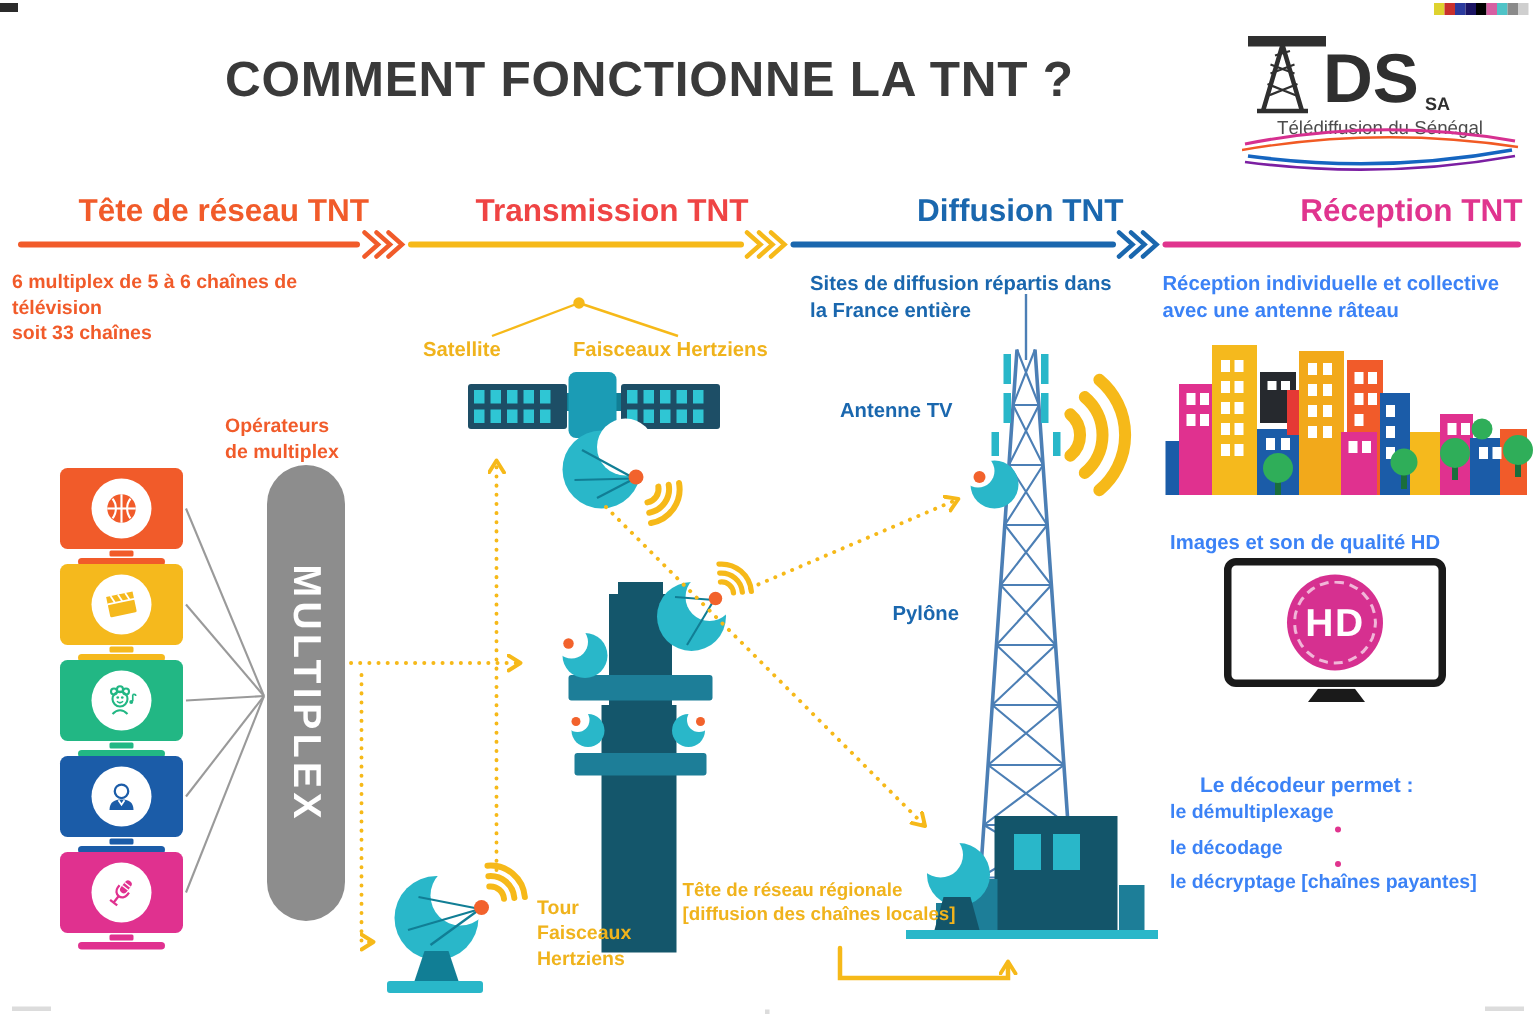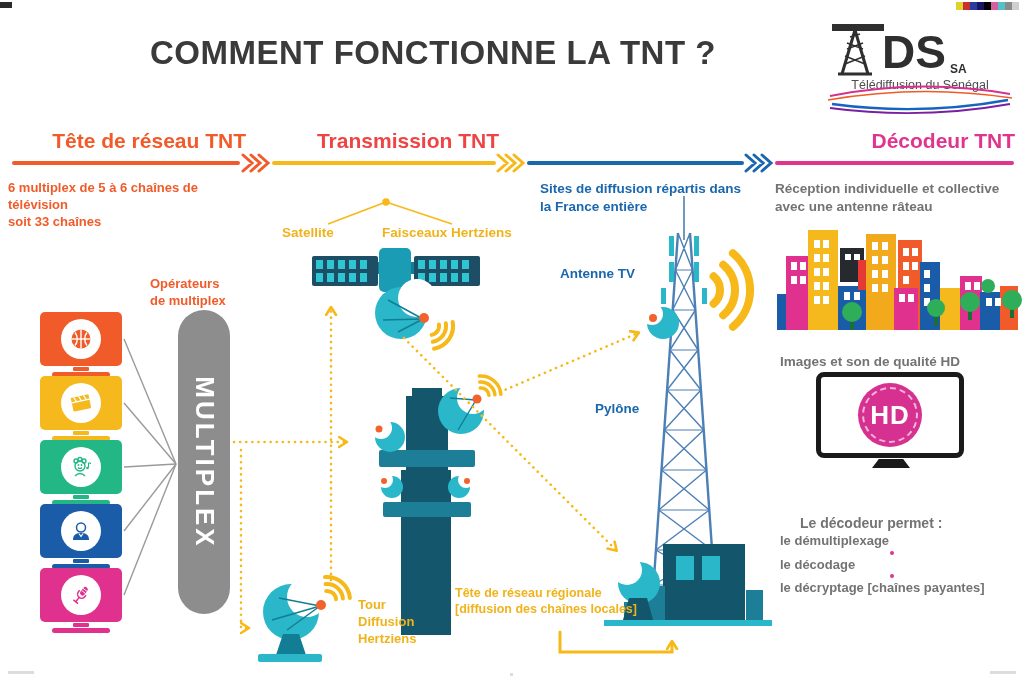--- a/index.html
+++ b/index.html
@@ -1,20 +1,20 @@
 <!DOCTYPE html>
 <html><head>
 <meta charset="utf-8">
 <style>
   html,body{margin:0;padding:0;background:#fff;}
   .canvas{position:relative;width:1024px;height:688px;background:#ffffff;overflow:hidden;
           font-family:"Liberation Sans",sans-serif;}
   .abs{position:absolute;}
   .txt{position:absolute;white-space:pre-line;font-weight:bold;line-height:1.3;}
-  .c-orange{color:#f15b2a}.c-yellow{color:#f0b31c}.c-blue{color:#1a67ae}.c-magenta{color:#737373}
+  .c-orange{color:#f15b2a}.c-yellow{color:#f0b31c}.c-blue{color:#1a67ae}.c-magenta{color:#3b82f6}
   .page-title{left:150px;top:34px;width:700px;font-size:33px;letter-spacing:.5px;color:#3a3a3a;
               font-weight:bold;position:absolute;}
   .step-title{position:absolute;top:129px;font-size:21px;font-weight:bold;text-align:right;}
   
   .multiplex{left:178px;top:310px;width:52px;height:304px;border-radius:26px;
              display:flex;align-items:center;justify-content:center;}
   .multiplex span{transform:rotate(90deg);white-space:nowrap;color:#fff;font-weight:bold;
                   font-size:26px;letter-spacing:3px;}
   
   .tv{position:absolute;left:40px;width:82px;}
@@ -248,21 +248,22 @@
         <path d="M2,80 Q92,62 182,78" stroke="#d63090" stroke-width="2"></path>
         <path d="M0,84 Q92,68 184,82" stroke="#f15a24" stroke-width="1.6"></path>
         <path d="M4,88 Q92,100 180,84" stroke="#1565c0" stroke-width="2.4"></path>
         <path d="M2,92 Q92,104 182,88" stroke="#7b1fa2" stroke-width="1.8"></path>
       </g>
     </svg>
   </div>
 
   <div class="step-title" style="left: 14px; width: 232px; color: rgb(241, 91, 42);">Tête de réseau TNT</div>
   <div class="step-title" style="left: 274px; width: 225px; color: #ef4444;">Transmission TNT</div>
-  <div class="step-title" style="left: 777px; width: 238px; color: rgb(224, 52, 142);">Décodeur TNT</div>
+  <div class="step-title" style="left: 529px; width: 220px; color: rgb(26, 103, 174);">Diffusion TNT</div>
+  <div class="step-title" style="left: 777px; width: 238px; color: rgb(224, 52, 142);">Réception TNT</div>
 
   <div class="txt c-orange" style="left:8px;top:180px;width:252px;font-size:13px">6 multiplex de 5 à 6 chaînes de télévision
 soit 33 chaînes</div>
   <div class="txt c-orange" style="left:150px;top:276px;width:110px;font-size:13px">Opérateurs
 de multiplex</div>
 
   <div class="tv" style="top:312px">
     <div class="tv-screen" style="background: rgb(241, 91, 42);">
         <div class="tv-circle">
       <svg width="26" height="26" viewBox="0 0 26 26">
@@ -357,21 +358,21 @@
       <div class="tv-base" style="background: rgb(224, 49, 143);"></div>
   </div>
 
   <div class="abs multiplex" style="background: rgb(141, 141, 141);">
     <span>MULTIPLEX</span>
   </div>
 
   <div class="txt c-yellow" style="left:282px;top:224px;width:84px;font-size:13.5px">Satellite</div>
   <div class="txt c-yellow" style="left:382px;top:224px;width:145px;font-size:13.5px">Faisceaux Hertziens</div>
   <div class="txt c-yellow" style="left:358px;top:597px;width:100px;font-size:13px">Tour
-Diffusion
+Faisceaux
 Hertziens</div>
 
   <div class="txt c-blue" style="left:540px;top:180px;width:220px;font-size:13.5px">Sites de diffusion répartis dans
 la France entière</div>
   <div class="txt c-blue" style="left:560px;top:265px;width:95px;font-size:13.5px;font-weight:600">Antenne TV</div>
   <div class="txt c-blue" style="left:595px;top:400px;width:85px;font-size:13.5px;font-weight:600">Pylône</div>
   <div class="txt c-yellow" style="left:455px;top:585px;width:195px;font-size:12.5px">Tête de réseau régionale
 [diffusion des chaînes locales]</div>
 
   <div class="txt c-magenta" style="left:775px;top:180px;width:240px;font-size:13.5px">Réception individuelle et collective

